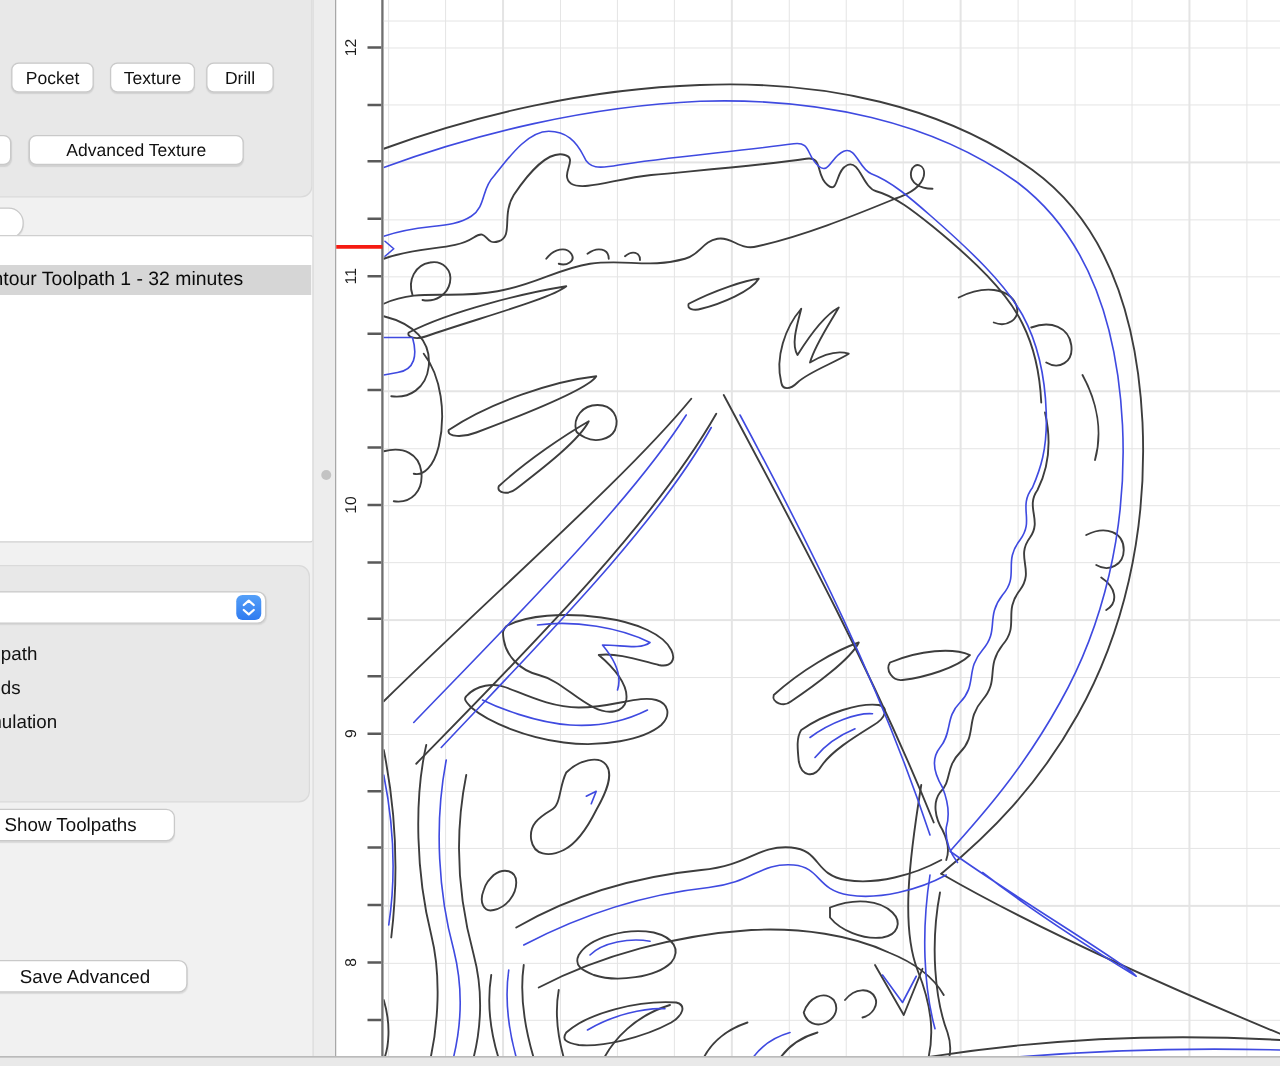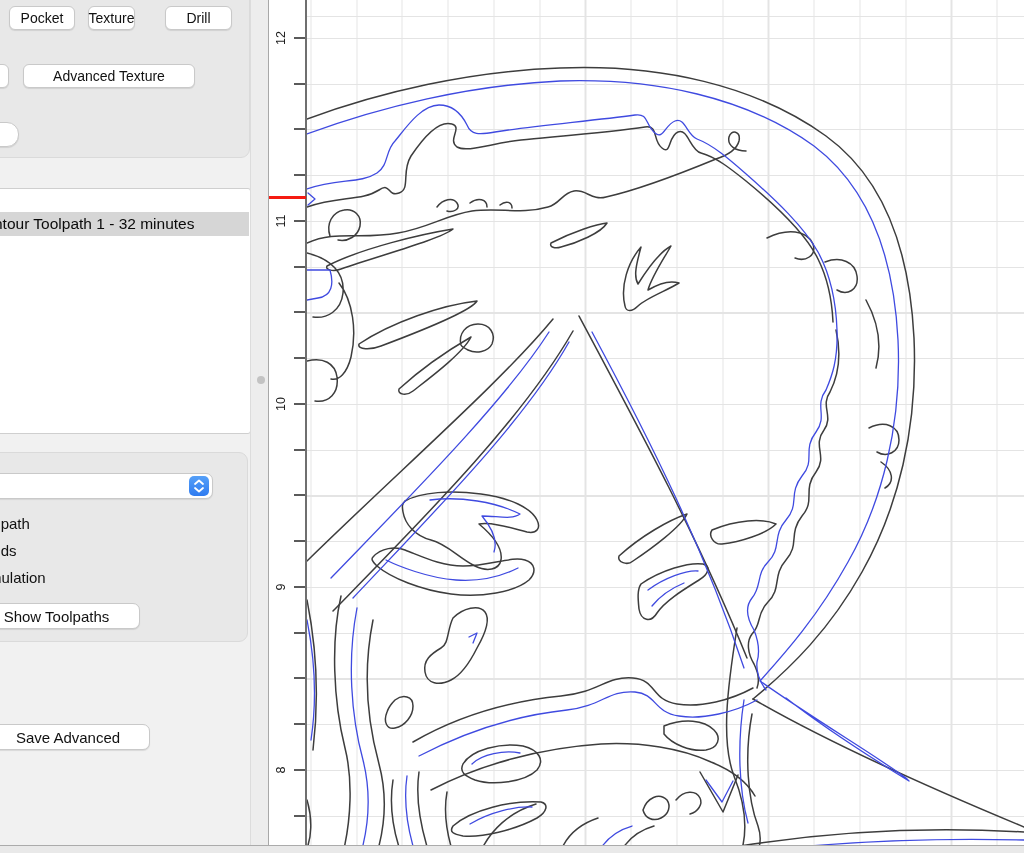--- a/index.html
+++ b/index.html
@@ -10,21 +10,21 @@
   }
   
   .panel{position:absolute;left:0;top:0;width:250px;height:845px;background:#f1f1f1;}
   .card{position:absolute;background:#e8e8e8;border:1px solid #dadada;border-radius:9px;box-sizing:border-box;}
   .card1{left:-14px;top:-14px;width:264px;height:172px;}
   .card2{left:-14px;top:452px;width:262px;height:190px;}
   .btn{
     position:absolute;background:#ffffff;border:1px solid #c9c9c9;border-radius:6px;
     box-shadow:0 1px 1px rgba(0,0,0,0.10);
     font-size:14px;color:#111;display:flex;align-items:center;justify-content:center;
-    box-sizing:border-box;cursor:default;white-space:nowrap;
+    box-sizing:border-box;cursor:default;white-space:nowrap;margin-top:44px;
   }
   .listbox{
     position:absolute;left:-10px;top:188px;width:261px;height:246px;background:#ffffff;
     border:1px solid #cfcfcf;border-radius:3px;box-sizing:border-box;
   }
   .listrow{
     position:absolute;left:1px;right:1px;top:23px;height:24px;background:#d6d6d6;
     font-size:15.5px;color:#0a0a0a;line-height:24px;padding-left:2px;white-space:nowrap;overflow:hidden;
   }
   .dropdown{
@@ -66,24 +66,24 @@
 </style>
 </head>
 <body>
 
 <div class="panel">
 
   <div class="card card1">
     <div class="btn" style="left:22px;top:19px;width:66px;height:24px;">
         <span>Pocket</span>
       </div>
-    <div class="btn" style="left:101px;top:19px;width:47px;height:24px;">
+    <div class="btn" style="left:101px;top:19px;width:68px;height:24px;">
         <span>Texture</span>
       </div>
-    <div class="btn" style="left:178px;top:19px;width:67px;height:24px;justify-content:center;">
+    <div class="btn" style="left:178px;top:19px;width:54px;height:24px;justify-content:center;">
         <span>Drill</span>
       </div>
 
     <div class="btn" style="left:-16px;top:77px;width:38px;height:24px;"></div>
     <div class="btn" style="left:36px;top:77px;width:172px;height:24px;">
         <span>Advanced Texture</span>
       </div>
 
     <div class="btn" style="left:-16px;top:135px;width:48px;height:25px;border-radius:12px;"></div>
   </div>

